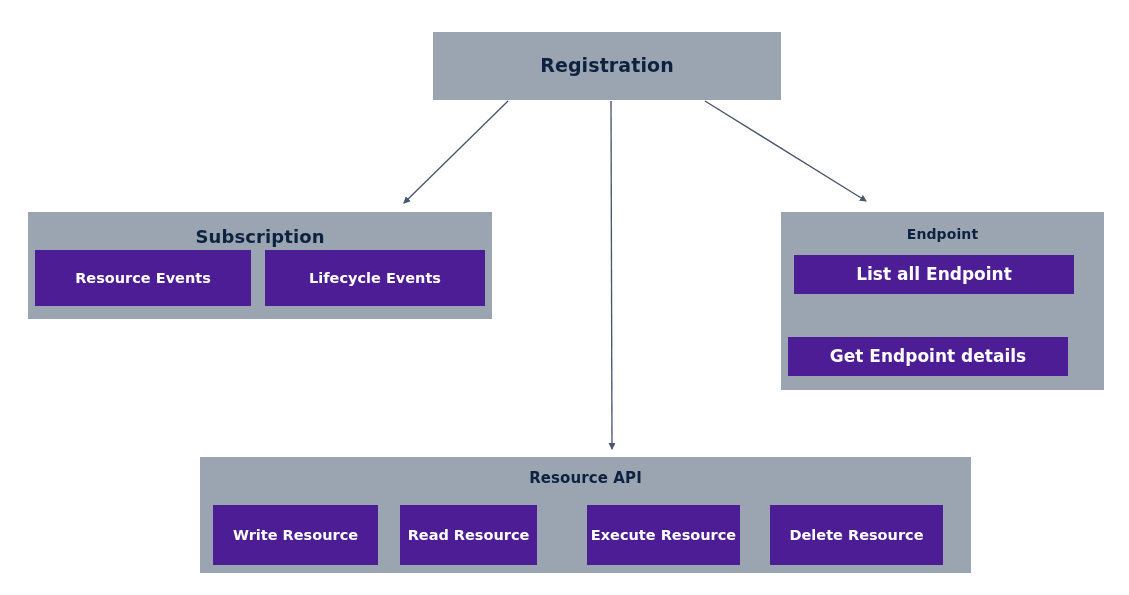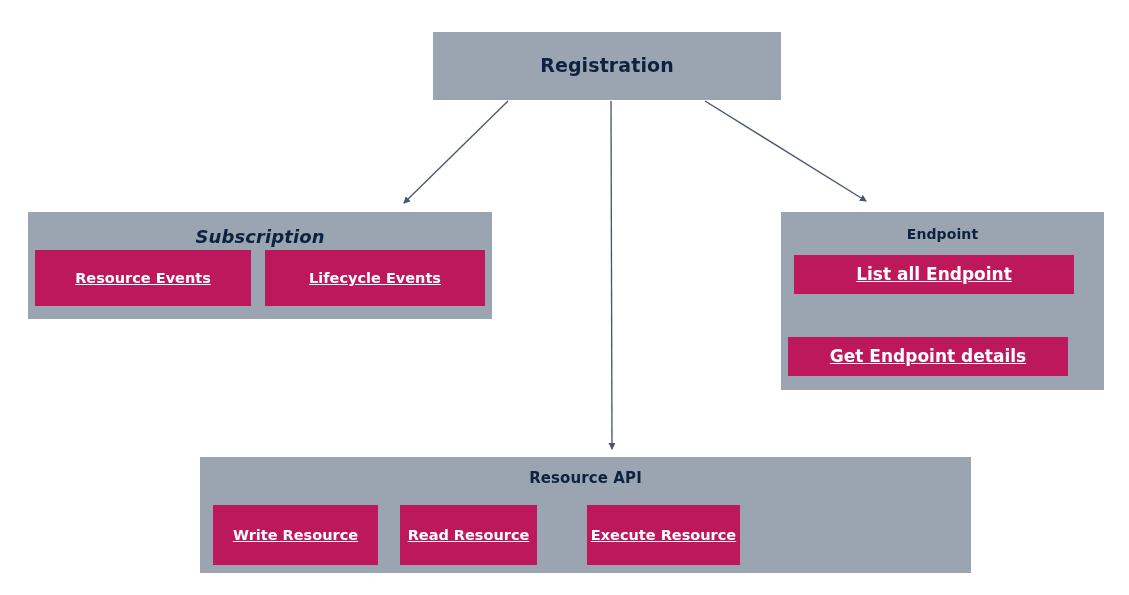--- a/index.html
+++ b/index.html
@@ -35,30 +35,29 @@
     position: absolute;
     left: 0;
     right: 0;
     text-align: center;
     color: #0d2240;
     font-weight: bold;
     letter-spacing: 0.1px;
   }
   .leaf-box {
     position: absolute;
-    background: #be185d;
+    background: #4c1d95;
     color: #ffffff;
     font-weight: bold;
     display: flex;
     align-items: center;
     justify-content: center;
     box-sizing: border-box;
     text-align: center;
     line-height: 1.15;
-    text-decoration: underline;
   }
 
   
   #registration-box {
     left: 433px;
     top: 32px;
     width: 348px;
     height: 68px;
   }
   #registration-box .group-title {
@@ -69,21 +68,20 @@
   
   #subscription-box {
     left: 28px;
     top: 212px;
     width: 464px;
     height: 107px;
   }
   #subscription-box .group-title {
     top: 14px;
     font-size: 18px;
-    font-style: italic;
   }
   #subscription-box .leaf-box {
     top: 38px;
     height: 56px;
     font-size: 14.5px;
   }
   #sub-item-0 { left: 7px;   width: 216px; }
   #sub-item-1 { left: 237px; width: 220px; }
 
   
@@ -171,15 +169,16 @@
     <div class="group-title">Endpoint</div>
     <div class="leaf-box" id="ep-item-0">List all Endpoint</div>
     <div class="leaf-box" id="ep-item-1">Get Endpoint details</div>
   </div>
 
   <div class="group-box" id="resource-api-box">
     <div class="group-title">Resource API</div>
     <div class="leaf-box" id="api-item-0">Write Resource</div>
     <div class="leaf-box" id="api-item-1">Read Resource</div>
     <div class="leaf-box" id="api-item-2">Execute Resource</div>
+    <div class="leaf-box" id="api-item-3">Delete Resource</div>
   </div>
 
 </div>
 
 </body></html>

